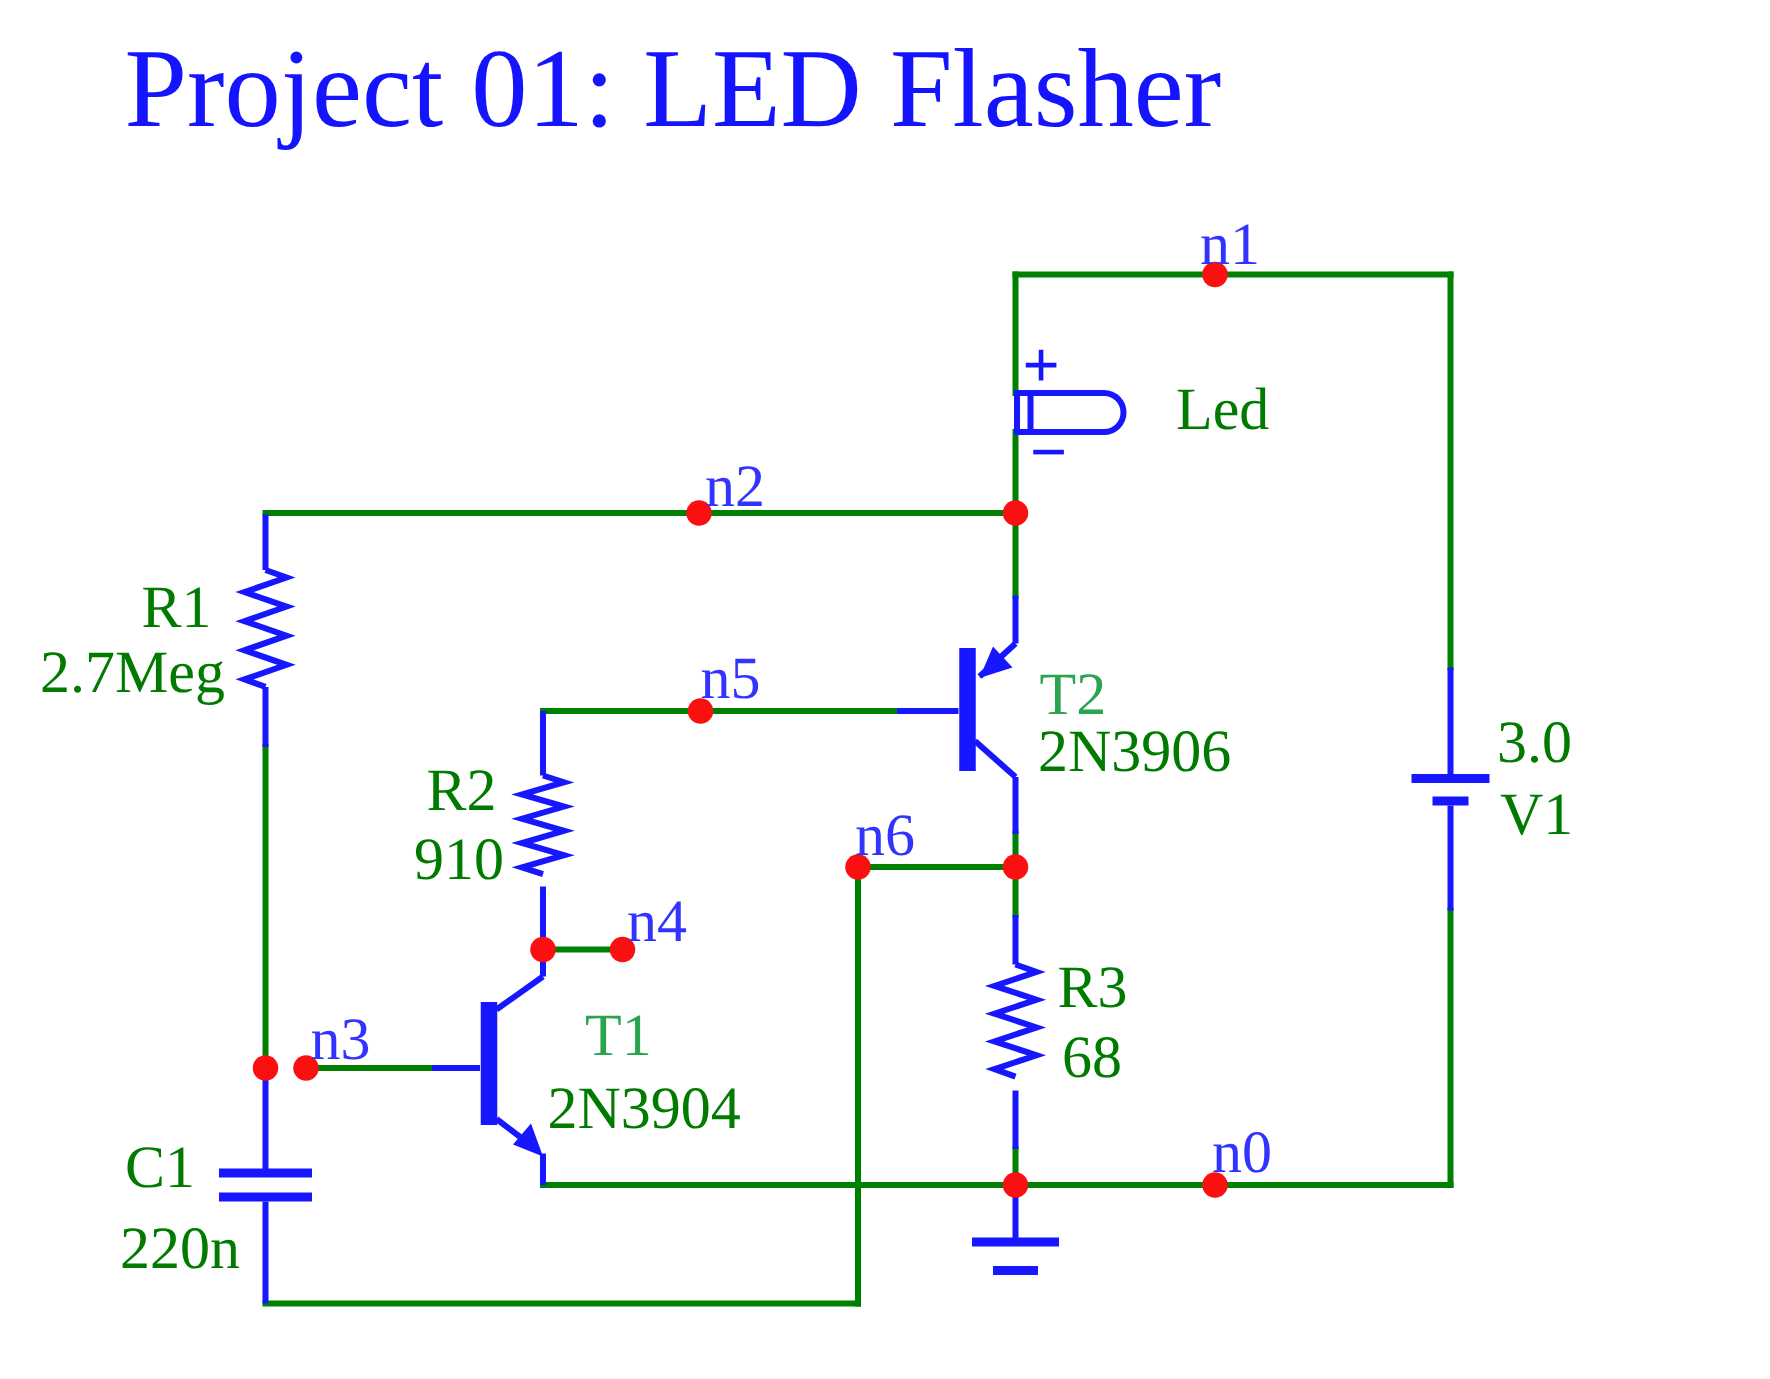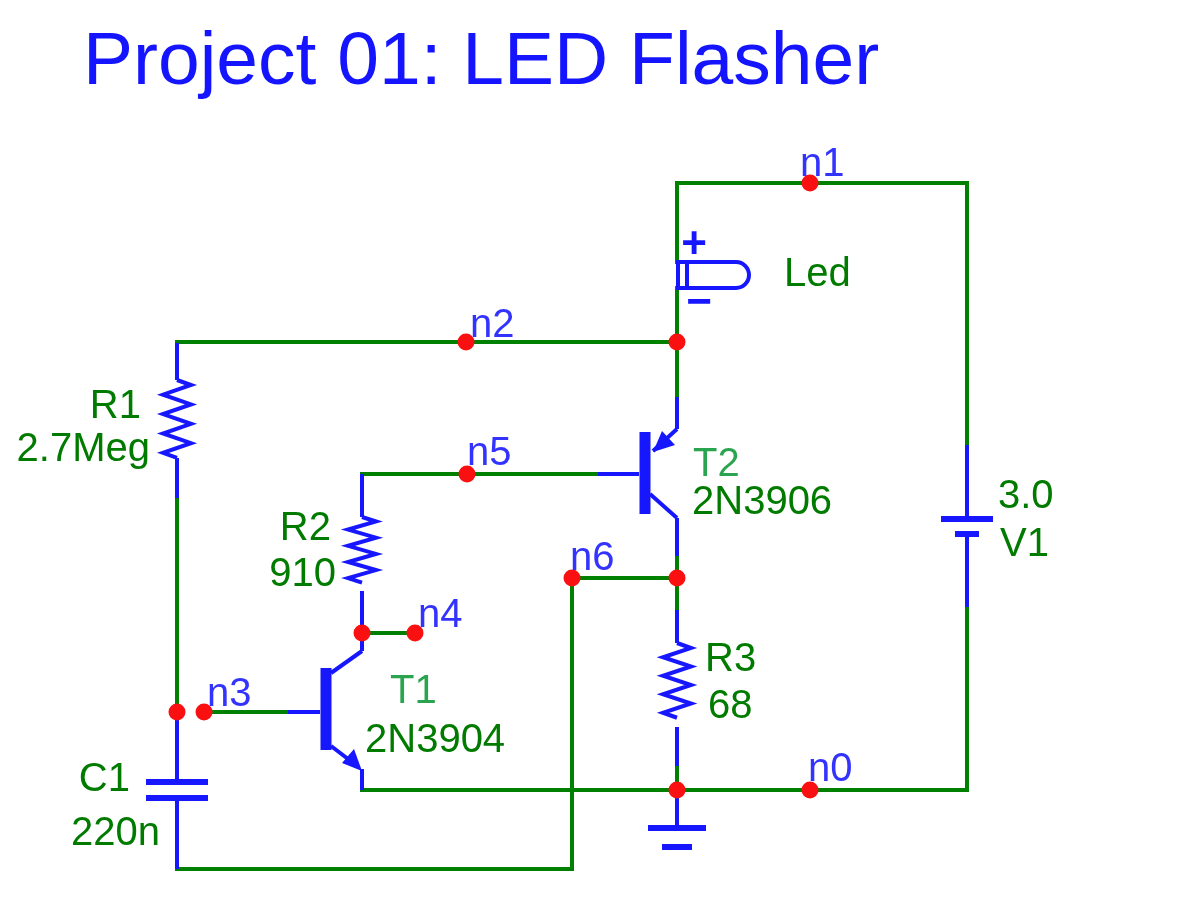--- a/index.html
+++ b/index.html
@@ -1,17 +1,17 @@
 <!DOCTYPE html>
 <html style="--wire: #008000; --symbol: #1717FF; --junction: #FA1010; --net: #3333FF; --value: #007B00; --ref: #2AA44F; --title: #1414FF; --background: #FFFFFF;"><head>
 <meta charset="utf-8">
 <style>
   html,body{margin:0;padding:0;background:#ffffff;}
   #stage{position:relative;width:1180px;height:919px;background:#ffffff;overflow:hidden;
-         font-family:Liberation Sans, sans-serif;}
+         font-family:Liberation Serif, serif;}
   svg{position:absolute;left:0;top:0;}
   .w{stroke:var(--wire);stroke-width:4;fill:none;stroke-linecap:square;}
   .b{stroke:var(--symbol);stroke-width:4;fill:none;stroke-linecap:butt;}
   .b6{stroke:var(--symbol);stroke-width:6;fill:none;stroke-linecap:butt;}
   .bar{fill:var(--symbol);stroke:none;}
   .dot{fill:var(--junction);stroke:none;}
   .arrow{fill:var(--symbol);stroke:none;}
   .netlbl{fill:var(--net);font-size:40px;}
   .vallbl{fill:var(--value);font-size:40px;}
   .reflbl{fill:var(--ref);font-size:40px;}

